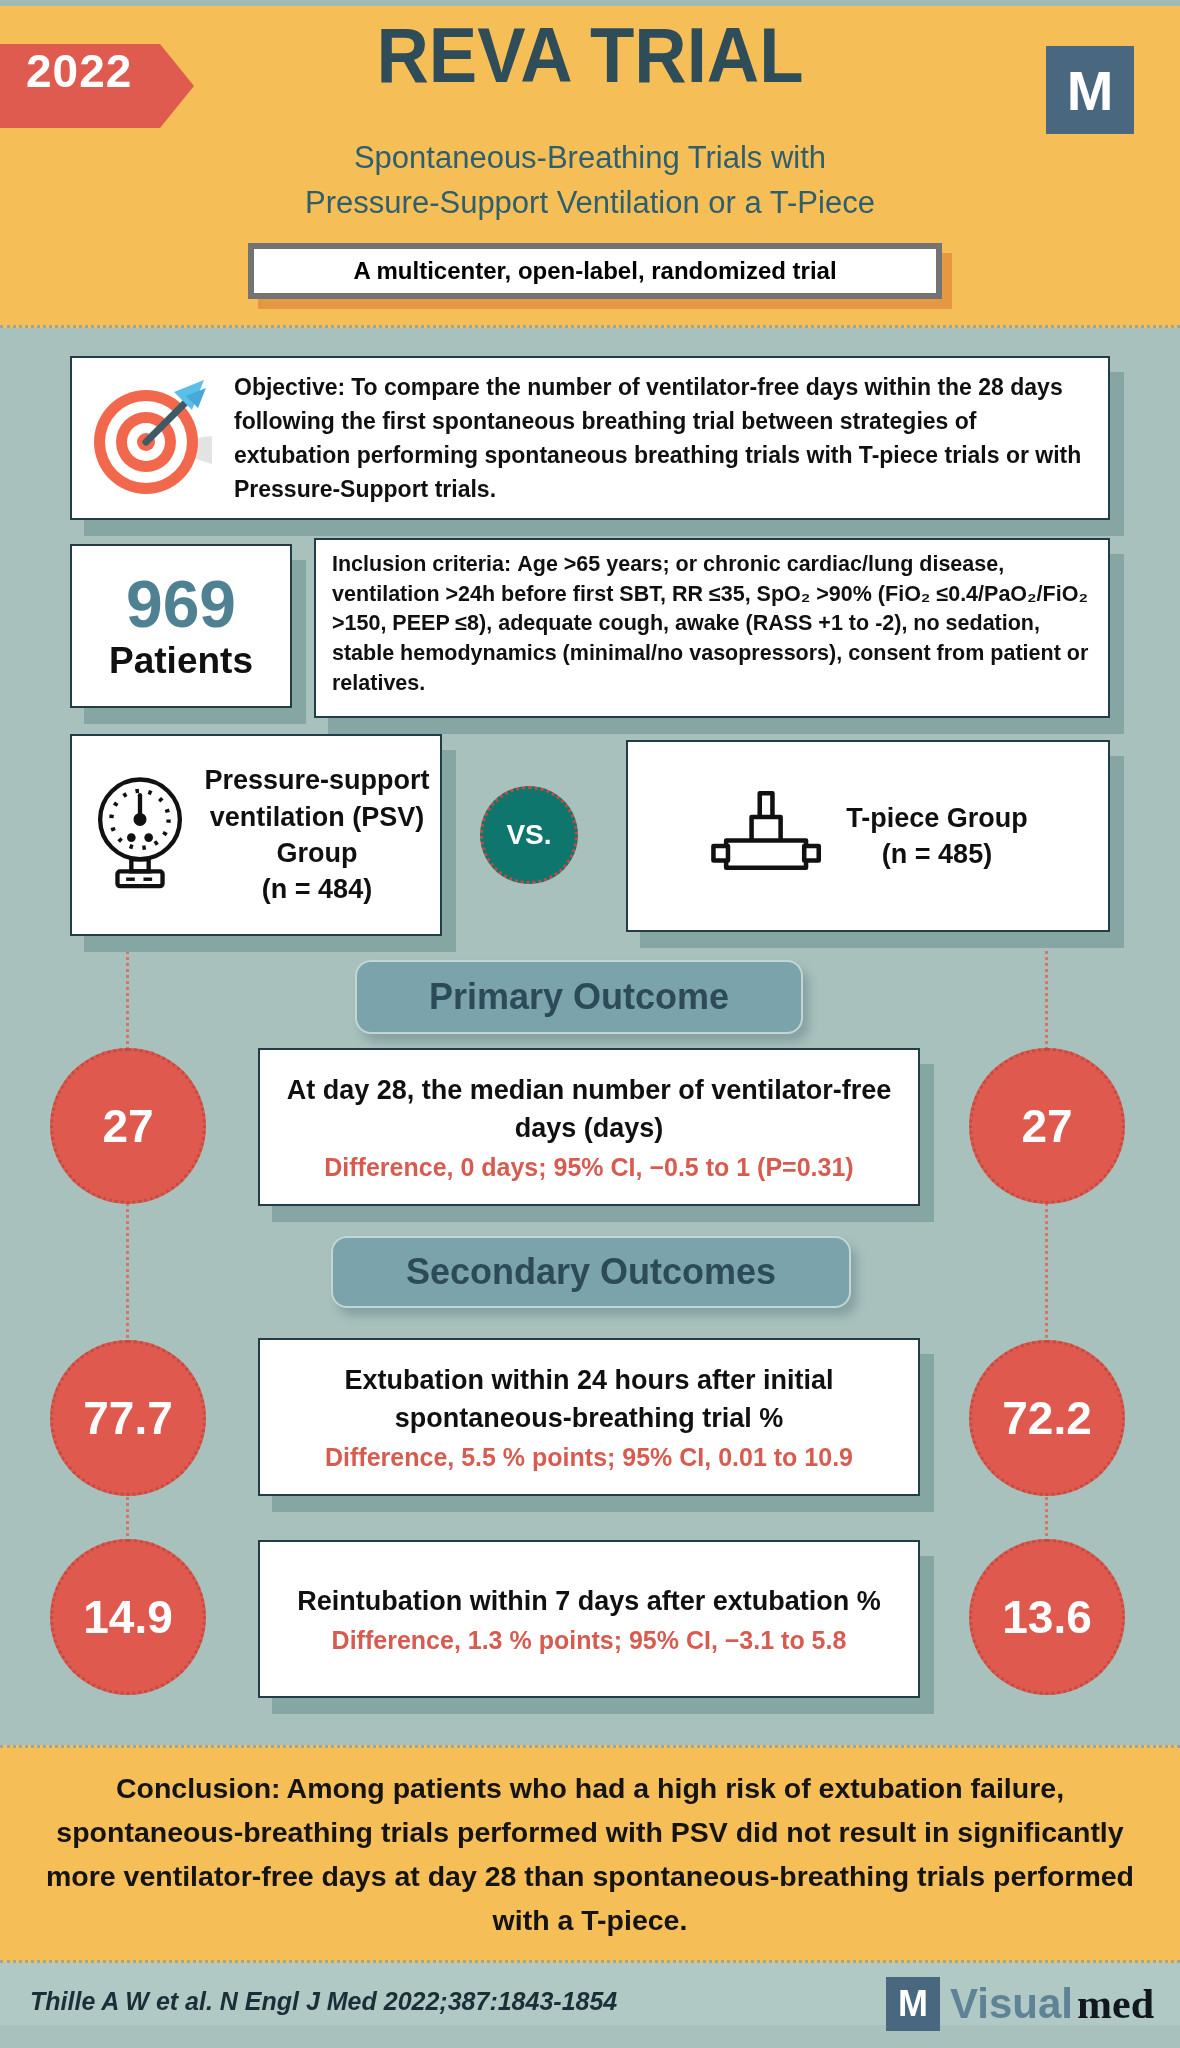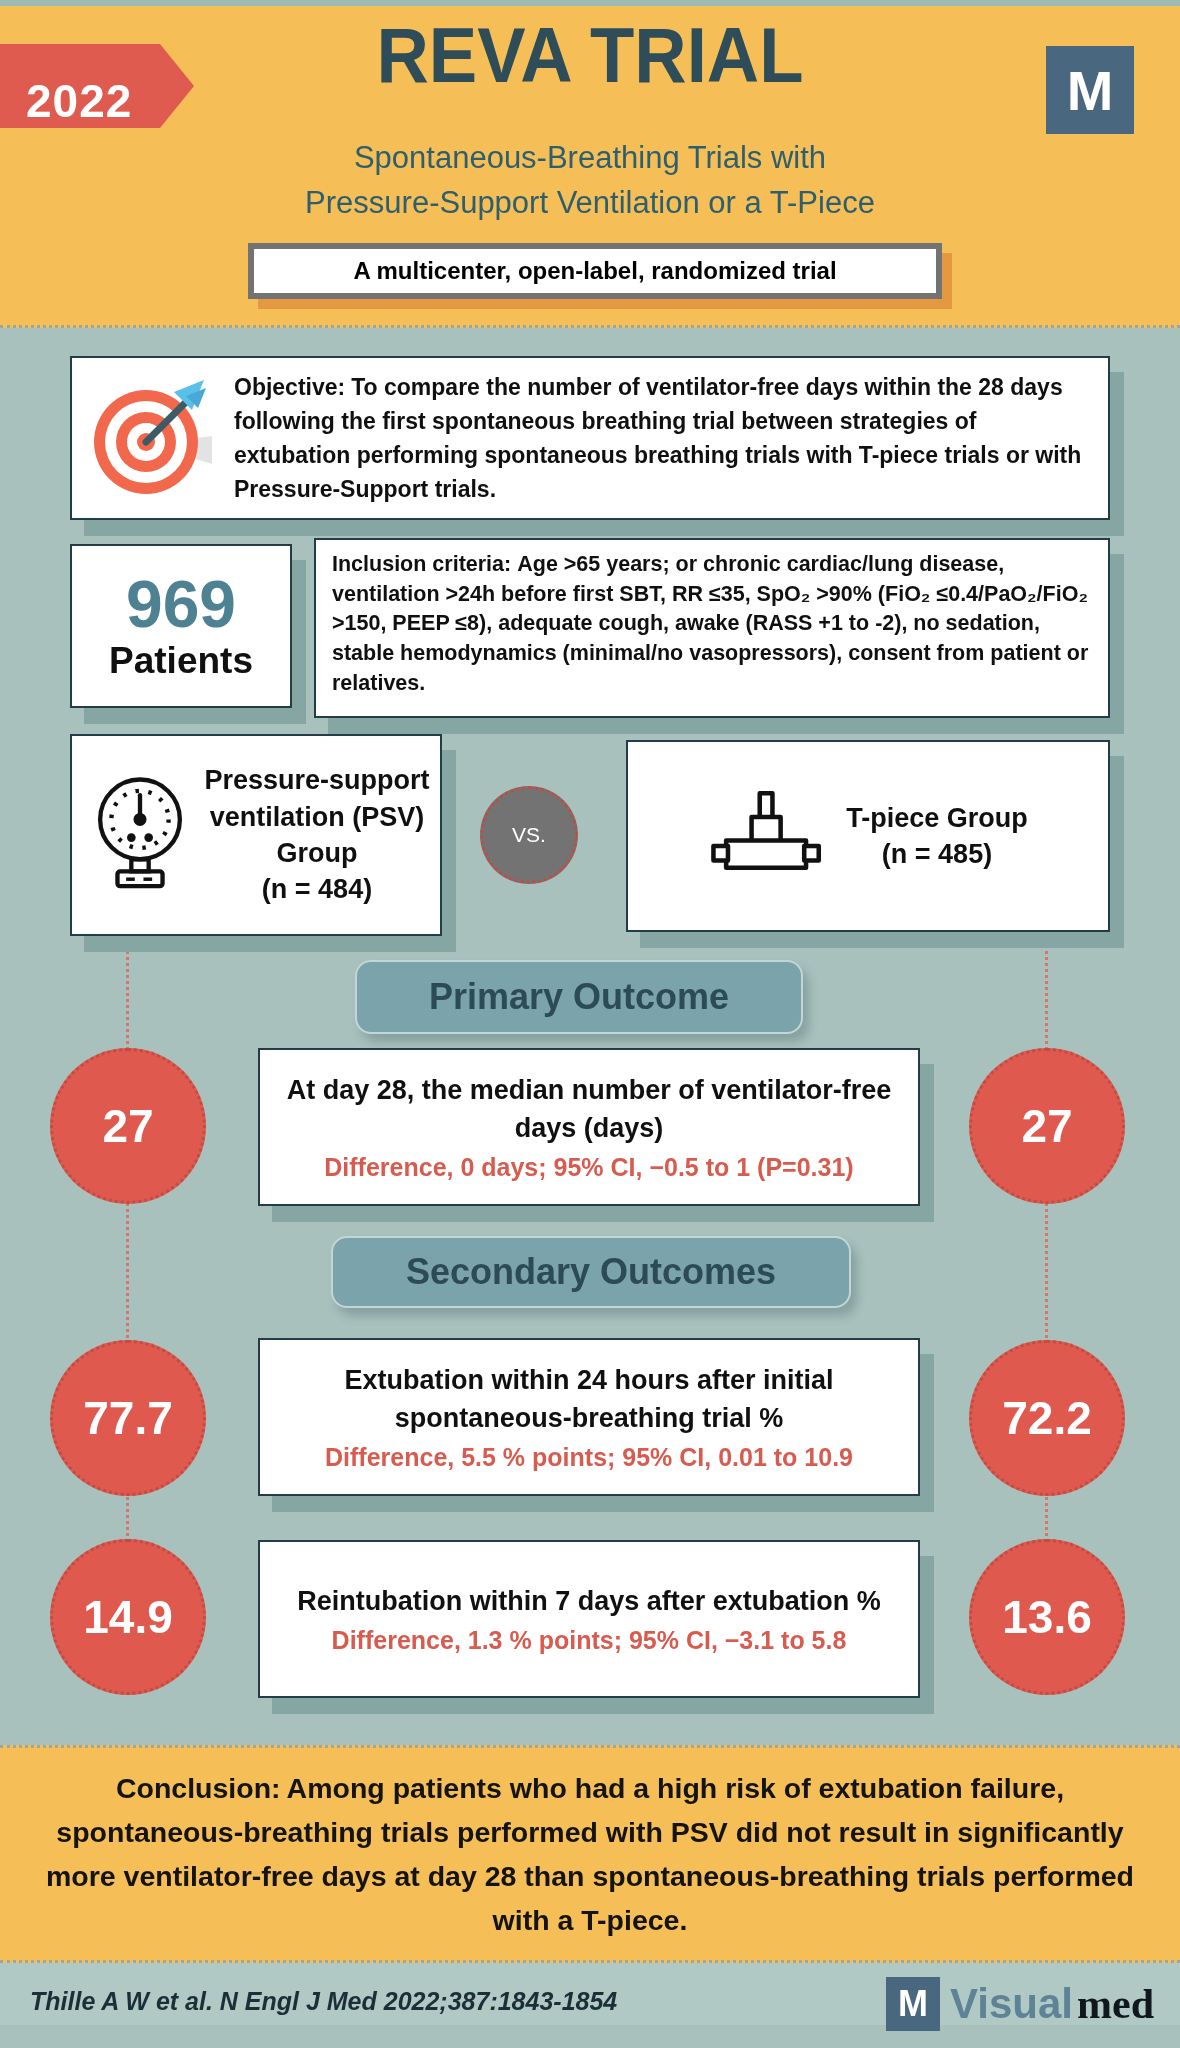--- a/index.html
+++ b/index.html
@@ -5,21 +5,21 @@
   html,body{margin:0;padding:0;background:#8fa9a5;}
   .page{position:relative;width:1180px;height:2048px;background:#A8C1BD;
         font-family:"Liberation Sans",sans-serif;overflow:hidden;margin:0 auto;}
   .top-strip{position:absolute;top:0;left:0;width:100%;height:6px;background:#9FB9B5;z-index:6;}
 
   
   .header{position:absolute;top:0;left:0;width:1180px;height:328px;background:#F6BE57;
           border-bottom:3px dotted #98a89f;box-sizing:border-box;z-index:1;}
   .ribbon{position:absolute;top:44px;left:0;width:194px;height:84px;background:#DF5B50;
           clip-path:polygon(0 0,160px 0,100% 50%,160px 100%,0 100%);
-          display:flex;align-items:flex-end;}
+          display:flex;align-items:flex-start;}
   .ribbon span{font-size:46px;color:#fff;font-weight:600;margin-left:26px;letter-spacing:1px;}
   .title{position:absolute;top:10px;left:0;width:100%;text-align:center;margin:0;
          font-size:78px;font-weight:800;color:#2E4D59;transform:scaleX(.93);letter-spacing:0;}
   .mlogo{position:absolute;top:46px;left:1046px;width:88px;height:88px;background:#49687F;
          display:flex;align-items:center;justify-content:center;}
   .mlogo span{color:#fff;font-size:56px;font-weight:700;}
   .subtitle{position:absolute;top:136px;left:0;width:100%;text-align:center;
             font-size:31px;line-height:1.45;color:#2E5F6E;font-weight:500;}
   .badge{position:absolute;top:243px;left:248px;width:682px;height:44px;background:#fff;
          border:6px solid #737373;box-shadow:10px 10px 0 #E49842;display:flex;
@@ -42,22 +42,22 @@
   .inclusion-card{left:314px;top:538px;width:796px;height:180px;padding:10px 16px;
                   font-size:21.5px;line-height:1.38;font-weight:600;color:#101010;overflow:hidden;}
 
   .psv-card{left:70px;top:734px;width:372px;height:202px;display:flex;
             align-items:center;gap:10px;padding:0 8px 0 16px;}
   .tpiece-card{left:626px;top:740px;width:484px;height:192px;display:flex;
                align-items:center;justify-content:center;gap:20px;padding:0 8px;}
   .group-name{font-size:27px;font-weight:800;color:#101010;text-align:center;line-height:1.35;}
 
   .vs-circle{position:absolute;left:480px;top:786px;width:98px;height:98px;border-radius:50%;
-             background:#737373;border:3px dotted #c24b42;box-sizing:border-box;display:flex;
-             align-items:center;justify-content:center;color:#fff;font-size:21px;font-weight:400;z-index:2;}
+             background:#0f766e;border:3px dotted #c24b42;box-sizing:border-box;display:flex;
+             align-items:center;justify-content:center;color:#fff;font-size:28px;font-weight:700;z-index:2;}
 
   
   .vline{position:absolute;width:0;border-left:3px dotted #D6756A;top:940px;height:686px;z-index:0;}
   .vline-left{left:126px;} .vline-right{left:1045px;}
 
   .pill{position:absolute;background:#7BA3AB;border:2px solid #c2d6d6;border-radius:16px;
         display:flex;align-items:center;justify-content:center;font-weight:700;color:#2C4A57;
         box-shadow:6px 8px 10px rgba(60,90,95,.3);z-index:1;}
   .pill-primary{left:355px;top:960px;width:444px;height:70px;font-size:36px;}
   .pill-secondary{left:331px;top:1236px;width:516px;height:68px;font-size:36px;}

